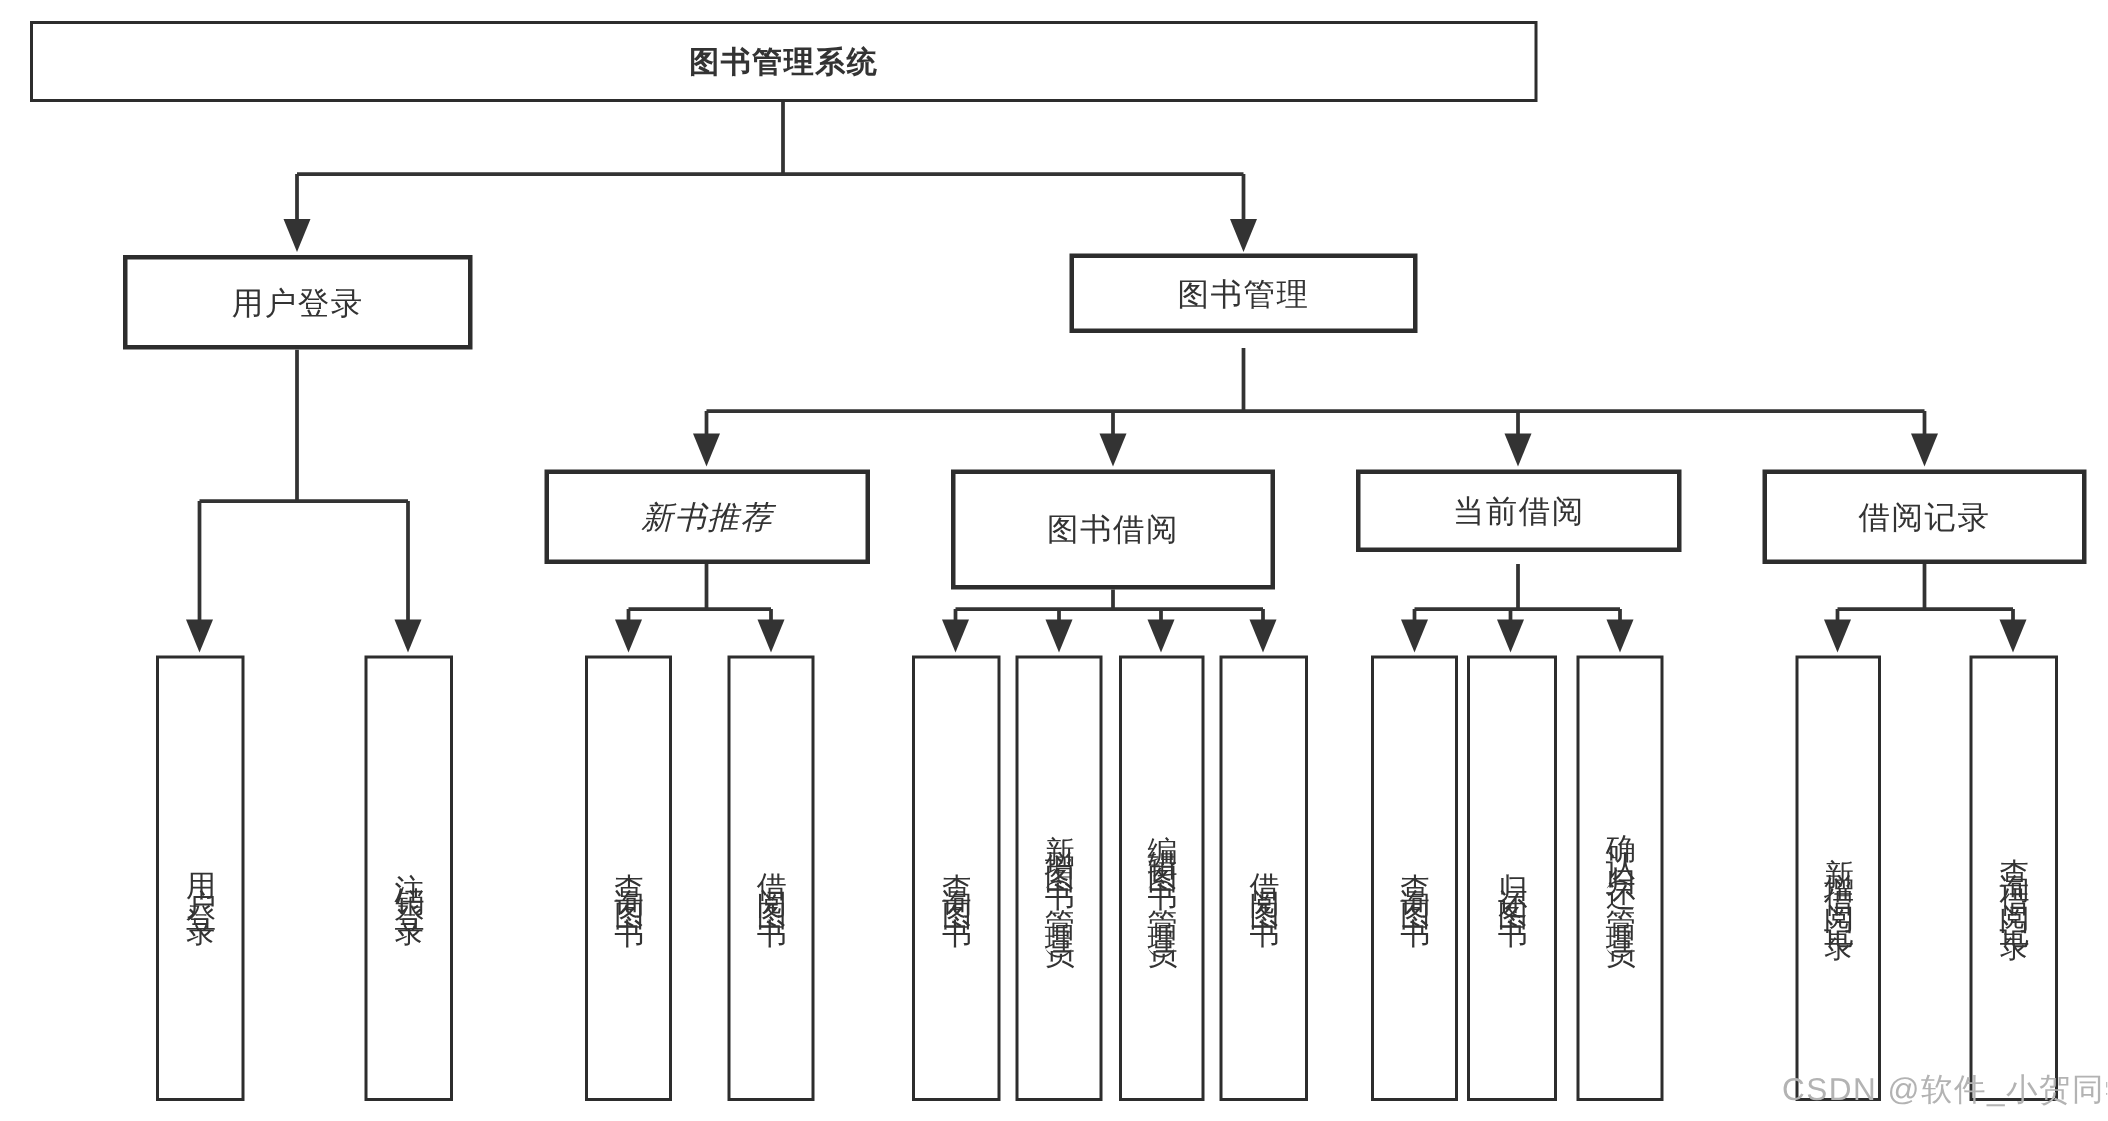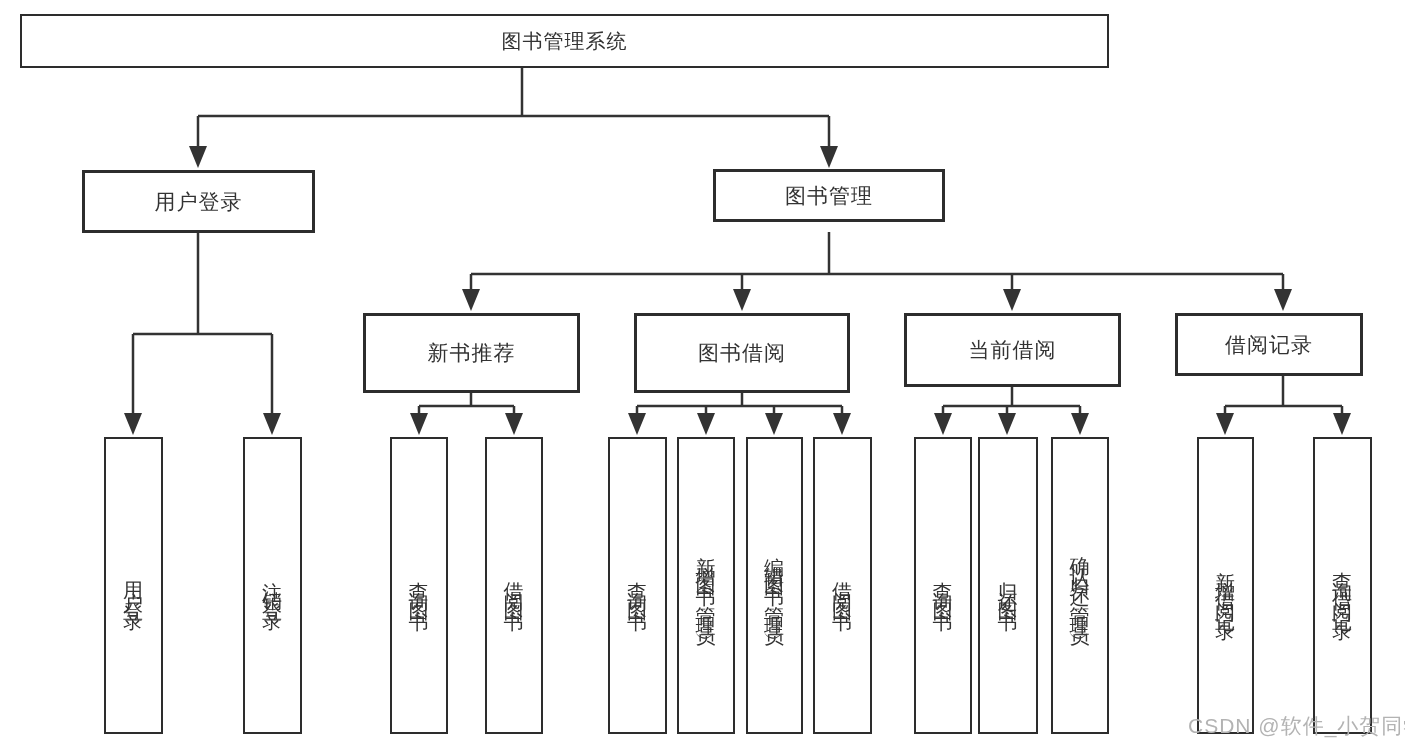--- a/index.html
+++ b/index.html
@@ -96,27 +96,27 @@
       <line x1="1007" y1="406" x2="1007" y2="416" stroke="#333333" stroke-width="2.5"></line>
       <polygon points="998,413 1016,413 1007,435" fill="#333333"></polygon>
       <line x1="1080" y1="406" x2="1080" y2="416" stroke="#333333" stroke-width="2.5"></line>
       <polygon points="1071,413 1089,413 1080,435" fill="#333333"></polygon>
       <line x1="1225" y1="406" x2="1225" y2="416" stroke="#333333" stroke-width="2.5"></line>
       <polygon points="1216,413 1234,413 1225,435" fill="#333333"></polygon>
       <line x1="1342" y1="406" x2="1342" y2="416" stroke="#333333" stroke-width="2.5"></line>
       <polygon points="1333,413 1351,413 1342,435" fill="#333333"></polygon>
     </svg>
   <div id="nodes">
-      <div class="node horiz root" style="left: 20px; top: 14px; width: 1089px; height: 54px;">图书管理系统</div>
+      <div class="node horiz root" style="left: 20px; top: 14px; width: 1005px; height: 54px; font-weight: bold;">图书管理系统</div>
       <div class="node horiz mid" style="left: 82px; top: 170px; width: 233px; height: 63px;">用户登录</div>
       <div class="node horiz mid" style="left: 713px; top: 169px; width: 232px; height: 53px;">图书管理</div>
-      <div class="node horiz mid" style="left: 363px; top: 313px; width: 217px; height: 80px;">新书推荐</div>
+      <div class="node horiz mid" style="left: 363px; top: 313px; width: 217px; height: 63px; font-style: italic;">新书推荐</div>
       <div class="node horiz mid" style="left: 634px; top: 313px; width: 216px; height: 80px;">图书借阅</div>
-      <div class="node horiz mid" style="left: 904px; top: 313px; width: 217px; height: 74px;">当前借阅</div>
-      <div class="node horiz mid" style="left: 1175px; top: 313px; width: 188px; height: 63px;">借阅记录</div>
+      <div class="node horiz mid" style="left: 904px; top: 313px; width: 217px; height: 55px;">当前借阅</div>
+      <div class="node horiz mid" style="left: 1175px; top: 313px; width: 216px; height: 63px;">借阅记录</div>
       <div class="node vert" style="left: 104px; top: 437px; width: 59px; height: 297px;">用户登录</div>
       <div class="node vert" style="left: 243px; top: 437px; width: 59px; height: 297px;">注销登录</div>
       <div class="node vert" style="left: 390px; top: 437px; width: 58px; height: 297px;">查询图书</div>
       <div class="node vert" style="left: 485px; top: 437px; width: 58px; height: 297px;">借阅图书</div>
       <div class="node vert" style="left: 608px; top: 437px; width: 59px; height: 297px;">查询图书</div>
       <div class="node vert" style="left: 677px; top: 437px; width: 58px; height: 297px;">新增图书（管理员）</div>
       <div class="node vert" style="left: 746px; top: 437px; width: 57px; height: 297px;">编辑图书（管理员）</div>
       <div class="node vert" style="left: 813px; top: 437px; width: 59px; height: 297px;">借阅图书</div>
       <div class="node vert" style="left: 914px; top: 437px; width: 58px; height: 297px;">查询图书</div>
       <div class="node vert" style="left: 978px; top: 437px; width: 60px; height: 297px;">归还图书</div>

